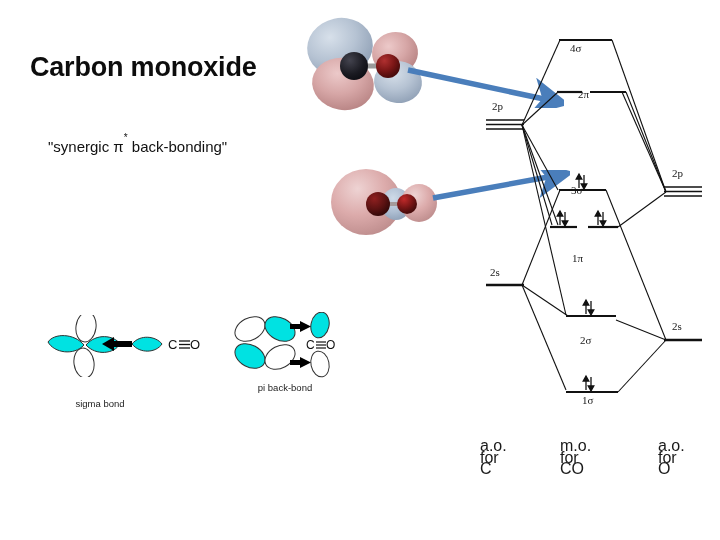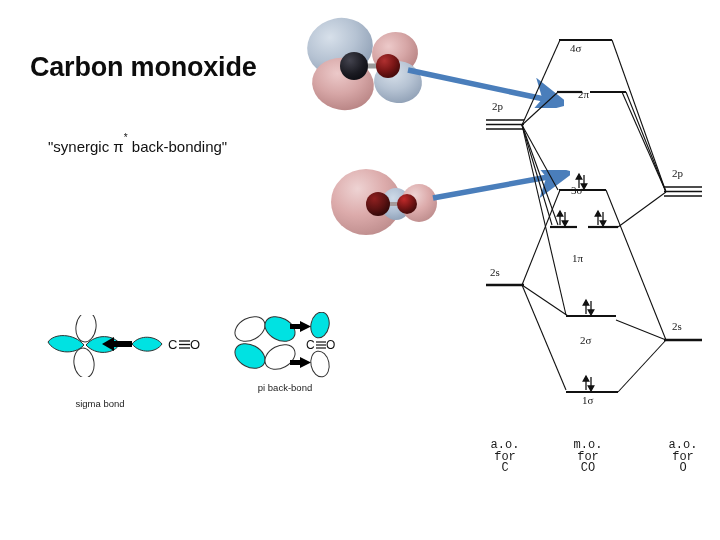--- a/index.html
+++ b/index.html
@@ -77,25 +77,24 @@
     position: absolute;
     font-family: "Liberation Serif", serif;
     font-size: 11px;
     color: #1a1a1a;
     white-space: nowrap;
   }
   .mo-label.ital {
   }
   .axis-caption {
     position: absolute;
-    font-family: Liberation Mono, monospace;
-    font-size: 12px;
+    font-family: Liberation Sans, sans-serif;
+    font-size: 16px;
     line-height: 11.5px;
     color: #1a1a1a;
-    text-align: center;
     white-space: nowrap;
   }
 
   
 </style>
 </head>
 <body>
 
 <div id="slide">
 

